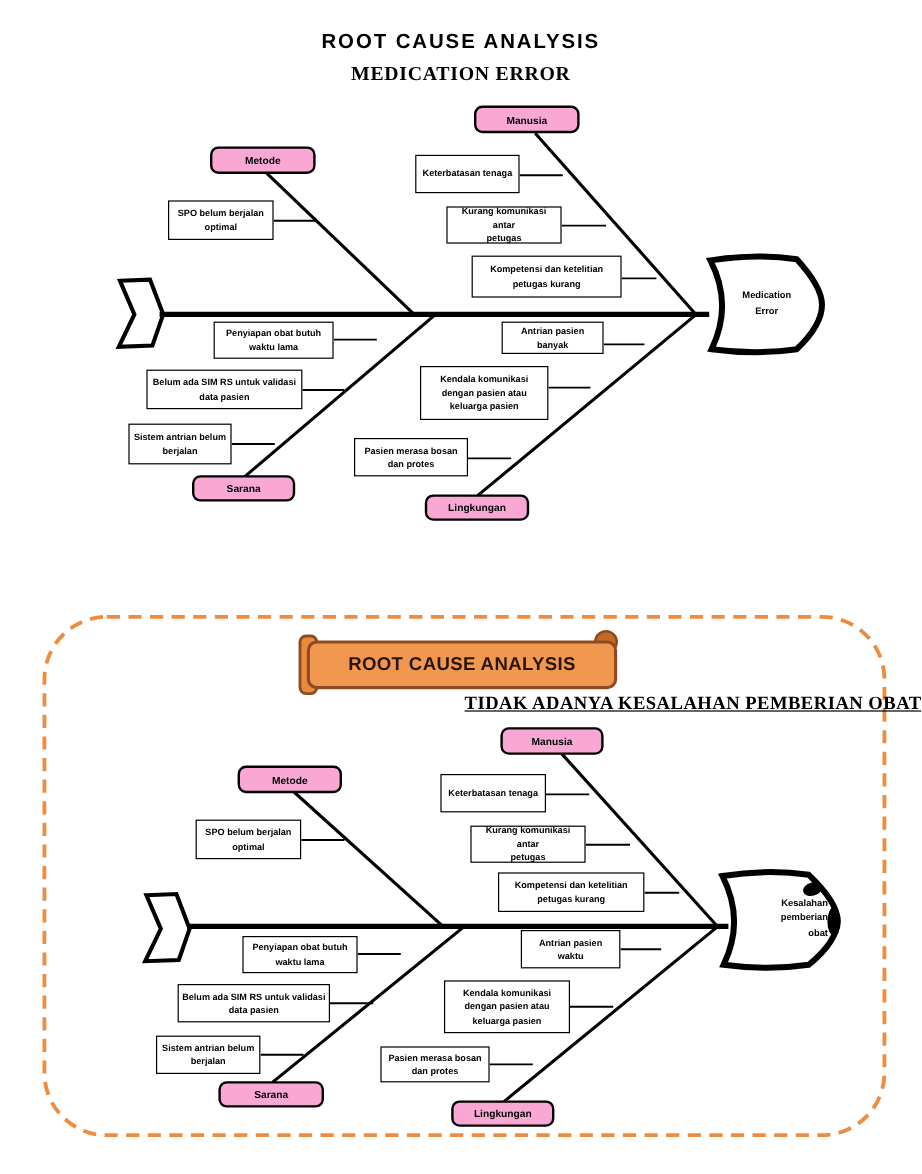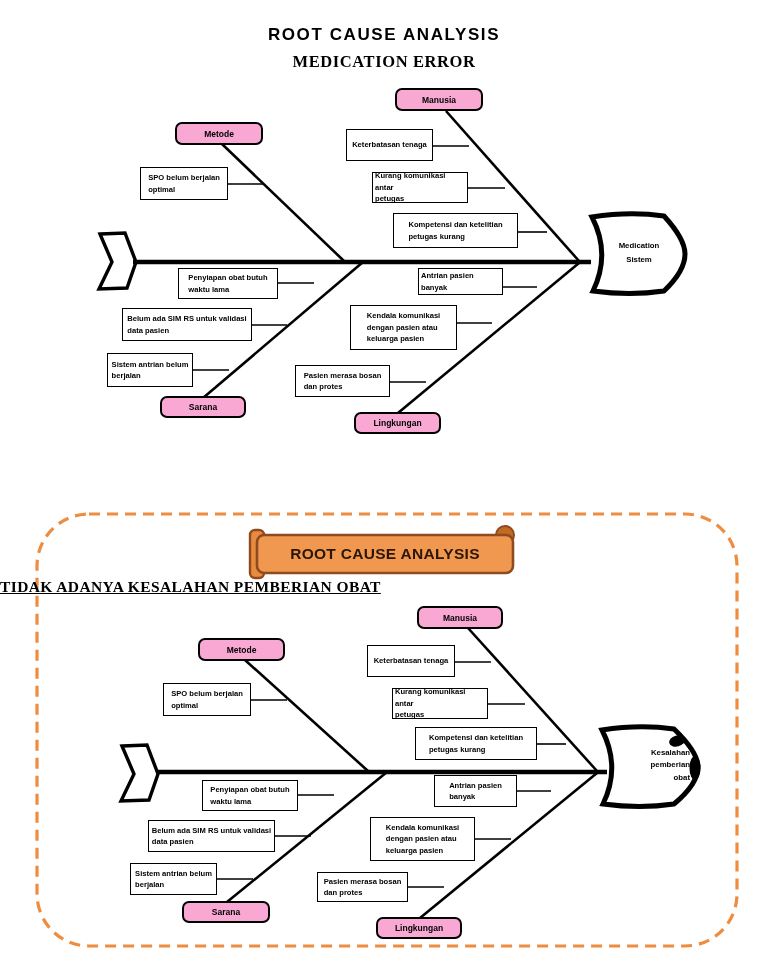--- a/index.html
+++ b/index.html
@@ -3,28 +3,28 @@
 <meta charset="utf-8">
 <style>
   html,body{margin:0;padding:0;background:#fff;}
   .canvas{position:relative;width:768px;height:978px;background:#fff;overflow:hidden;
           font-family:"Liberation Sans",sans-serif;color:#000;}
   .layer{position:absolute;left:0;top:0;width:768px;height:978px;}
   .title1{position:absolute;left:0;top:25px;width:768px;text-align:center;
           font-weight:bold;font-size:17px;letter-spacing:1.6px;}
   .title2{position:absolute;left:0;top:52px;width:768px;text-align:center;
           font-family:"Liberation Serif",serif;font-weight:bold;font-size:16.5px;letter-spacing:.6px;}
-  .subtitle2{position:absolute;left:0;top:578px;width:768px;text-align:left;
+  .subtitle2{position:absolute;left:0;top:578px;width:768px;text-align:right;
           font-family:"Liberation Serif",serif;font-weight:bold;font-size:15.5px;
           text-decoration:underline;letter-spacing:.4px;}
   .banner-text{position:absolute;left:257px;top:535px;width:256px;height:38px;
           display:flex;align-items:center;justify-content:center;
           font-weight:bold;font-size:15.5px;color:#2b1505;letter-spacing:.3px;}
   .cause{position:absolute;border:1.6px solid #000;background:#fff;box-sizing:border-box;
-          display:flex;align-items:center;justify-content:center;text-align:left;
+          display:flex;align-items:center;justify-content:center;text-align:center;
           font-weight:bold;font-size:7.6px;line-height:1.5;white-space:pre-line;padding:1px 2px;}
   .cat{position:absolute;border:2.6px solid #000;border-radius:7px;background:#f9a8d4;box-sizing:border-box;
           display:flex;align-items:center;justify-content:center;text-align:center;
           font-weight:bold;font-size:8.5px;}
   .headlbl{position:absolute;text-align:center;font-weight:bold;font-size:7.8px;line-height:1.75;
           white-space:pre-line;}
 </style>
 </head>
 <body>
 
@@ -109,21 +109,21 @@
   <div class="cause" style="left:107px;top:353px;width:86px;height:34px;">Sistem antrian belum
 berjalan</div>
   <div class="cause" style="left:418px;top:268px;width:85px;height:27px;">Antrian pasien banyak</div>
   <div class="cause" style="left:350px;top:305px;width:107px;height:45px;">Kendala komunikasi
 dengan pasien atau
 keluarga pasien</div>
   <div class="cause" style="left:295px;top:365px;width:95px;height:32px;">Pasien merasa bosan
 dan protes</div>
 
   <div class="headlbl" style="left:599px;top:239px;width:80px;">Medication
-Sistem</div>
+Error</div>
 
   <div class="banner-text">ROOT CAUSE ANALYSIS</div>
   <div class="subtitle2">TIDAK ADANYA KESALAHAN PEMBERIAN OBAT</div>
 
   <div class="cat" style="left:198px;top:638px;width:87px;height:23px;">Metode</div>
   <div class="cat" style="left:417px;top:606px;width:86px;height:23px;">Manusia</div>
   <div class="cat" style="left:182px;top:901px;width:88px;height:22px;">Sarana</div>
   <div class="cat" style="left:376px;top:917px;width:86px;height:22px;">Lingkungan</div>
 
   <div class="cause" style="left:163px;top:683px;width:88px;height:33px;">SPO belum berjalan
@@ -133,21 +133,21 @@
 petugas</div>
   <div class="cause" style="left:415px;top:727px;width:122px;height:33px;">Kompetensi dan ketelitian
 petugas kurang</div>
   <div class="cause" style="left:202px;top:780px;width:96px;height:31px;">Penyiapan obat butuh
 waktu lama</div>
   <div class="cause" style="left:148px;top:820px;width:127px;height:32px;">Belum ada SIM RS untuk validasi
 data pasien</div>
   <div class="cause" style="left:130px;top:863px;width:87px;height:32px;">Sistem antrian belum
 berjalan</div>
   <div class="cause" style="left:434px;top:775px;width:83px;height:32px;">Antrian pasien
-banyak</div>
+waktu</div>
   <div class="cause" style="left:370px;top:817px;width:105px;height:44px;">Kendala komunikasi
 dengan pasien atau
 keluarga pasien</div>
   <div class="cause" style="left:317px;top:872px;width:91px;height:30px;">Pasien merasa bosan
 dan protes</div>
 
   <div class="headlbl" style="left:612px;top:747px;width:78px;line-height:1.6;text-align:right;">Kesalahan
 pemberian
 obat</div>
 

